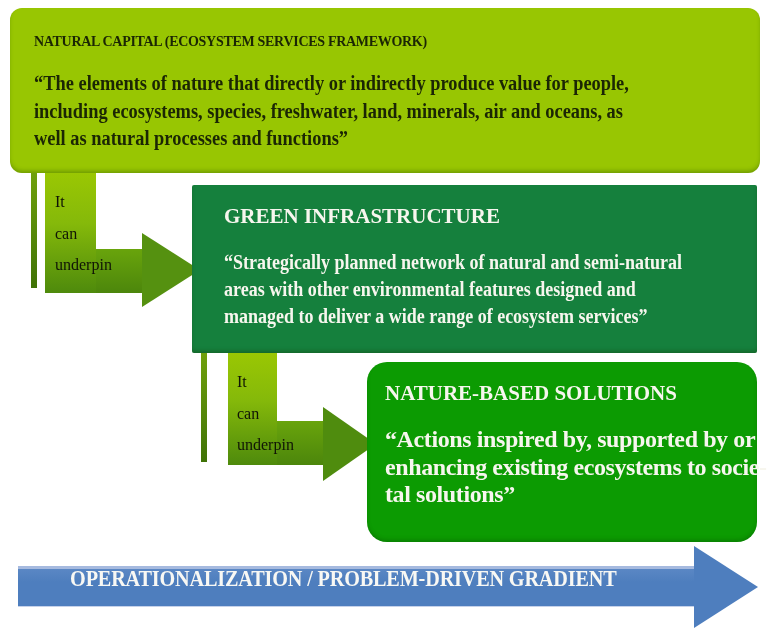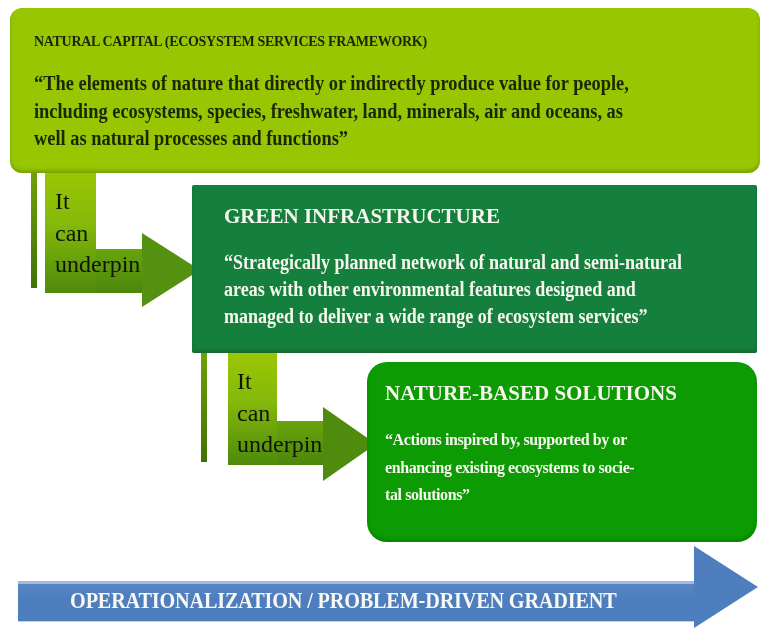--- a/index.html
+++ b/index.html
@@ -27,43 +27,43 @@
   .box-gi .box-title{font-size:21px;font-weight:bold;line-height:27px;white-space:nowrap;}
   .box-gi .quote{margin-top:19px;font-size:20px;font-weight:bold;line-height:27px;
     transform:scaleX(.9);transform-origin:left top;}
   
   .box-nbs{
     left:367px;top:362px;width:390px;height:180px;border-radius:20px;
     background:#0C9B02;color:#F7F6EE;padding:18px 18px;
     box-shadow:inset 0 -3px 4px -1px rgba(0,60,0,.3);
   }
   .box-nbs .box-title{font-size:21px;font-weight:bold;line-height:27px;white-space:nowrap;}
-  .box-nbs .quote{margin-top:19px;font-size:16px;font-weight:bold;line-height:27.5px;letter-spacing:-0.4px;}
+  .box-nbs .quote{margin-top:19px;font-size:24px;font-weight:bold;line-height:27.5px;letter-spacing:-0.4px;}
   
   .strip{position:absolute;width:6px;background:linear-gradient(180deg,#6FA00C,#3F7206);}
   .strip1{left:31px;top:173px;height:115px;}
   .strip2{left:201px;top:353px;height:109px;}
   .vbar{position:absolute;background:linear-gradient(180deg,#9AC703 0%,#85B90A 42%,#4E8A0C 100%);}
   .vbar1{left:45px;top:173px;width:51px;height:120px;}
   .vbar2{left:228px;top:353px;width:49px;height:112px;}
   .hbar{position:absolute;background:linear-gradient(180deg,#69A40C,#4C860C);}
   .hbar1{left:96px;top:249px;width:46px;height:44px;}
   .hbar2{left:277px;top:421px;width:46px;height:44px;}
   .ahead{position:absolute;width:0;height:0;border-top:37px solid transparent;border-bottom:37px solid transparent;}
   .ahead1{left:142px;top:233px;border-left:58px solid #559110;}
   .ahead2{left:323px;top:407px;border-left:53px solid #4F8C0E;}
-  .conn-label{position:absolute;font-size:24px;line-height:31.5px;color:#101406;}
+  .conn-label{position:absolute;font-size:16px;line-height:31.5px;color:#101406;}
   .conn-label1{left:55px;top:186px;}
   .conn-label2{left:237px;top:366px;}
   
   .ba-shaft{
     position:absolute;left:18px;top:566px;width:676px;height:40px;
     background:linear-gradient(180deg,#A6BADF 0px,#A6BADF 3px,#5A87C4 3px,#4E7EBE 16px,#4E7EBE 100%);
     box-shadow:0 1px 0 #C6D2EA;
-    display:flex;align-items:center;justify-content:center;margin-top:15px;
+    display:flex;justify-content:center;
   }
   .ba-head{
     position:absolute;left:694px;top:546px;width:0;height:0;
     border-top:41px solid transparent;border-bottom:41px solid transparent;
     border-left:64px solid #4E7EBE;
   }
   .ba-label{
     color:#F8F8F4;font-size:23px;font-weight:bold;white-space:nowrap;
     transform:scaleX(.88);transform-origin:center;padding-right:30px;letter-spacing:-0.2px;
   }

